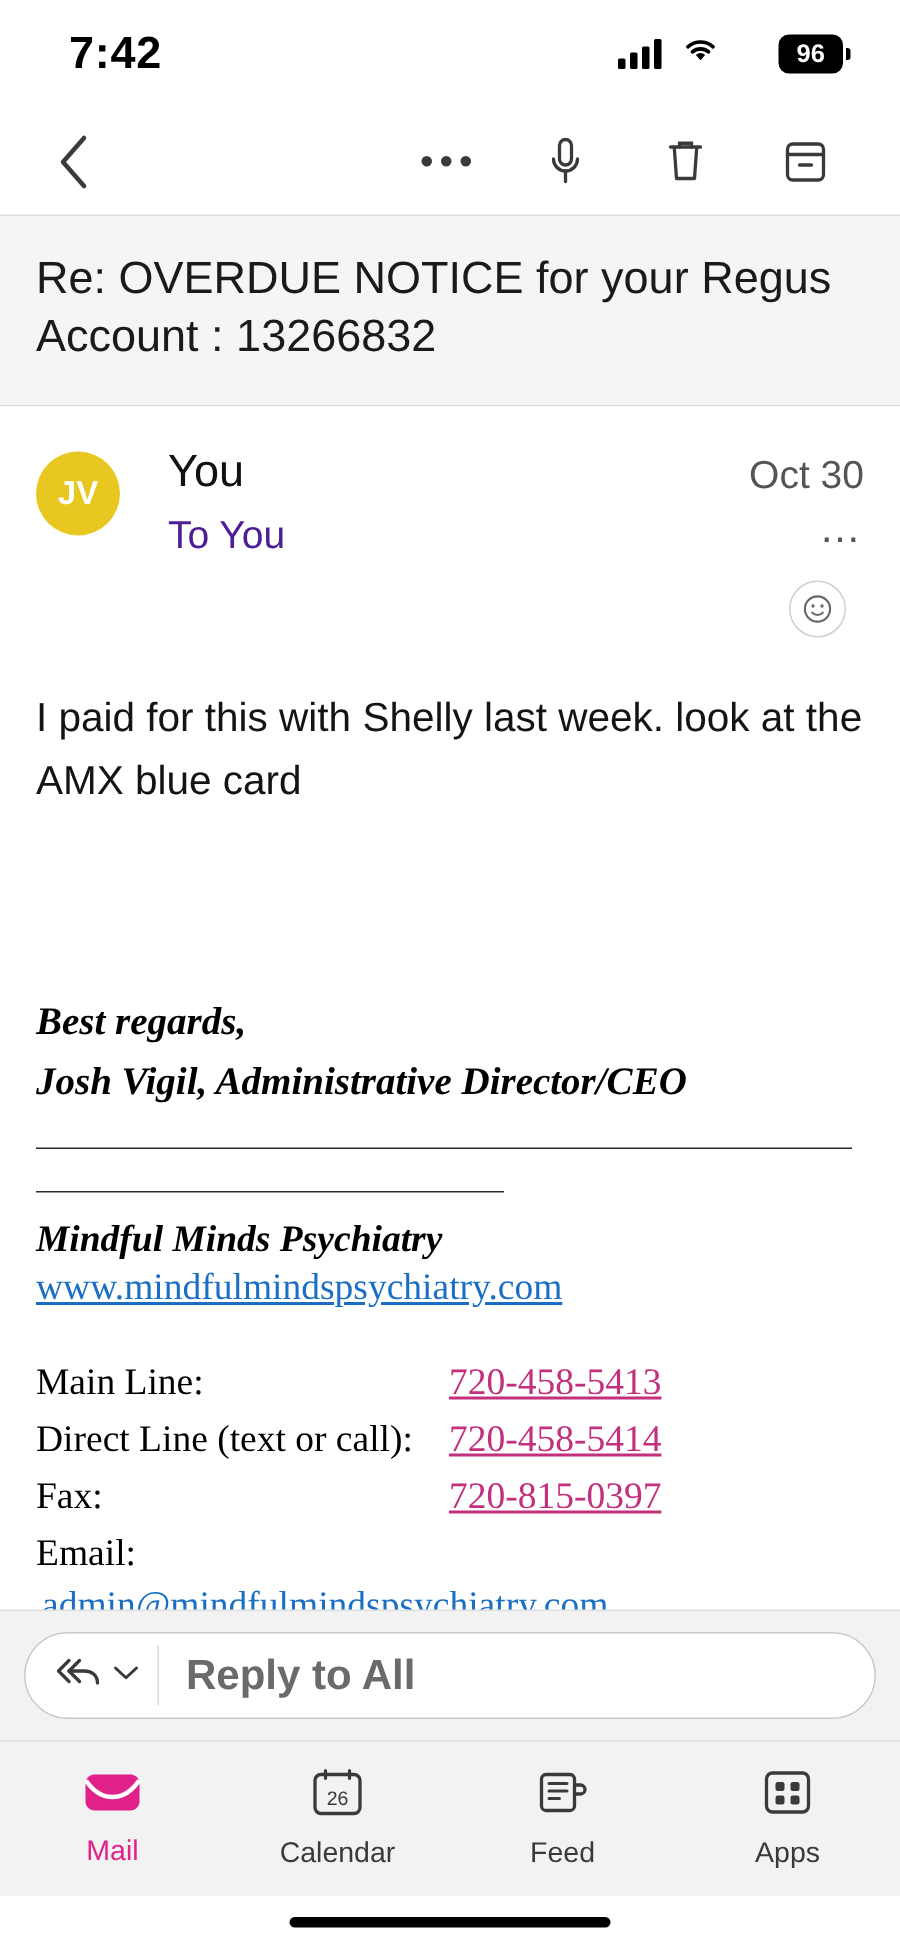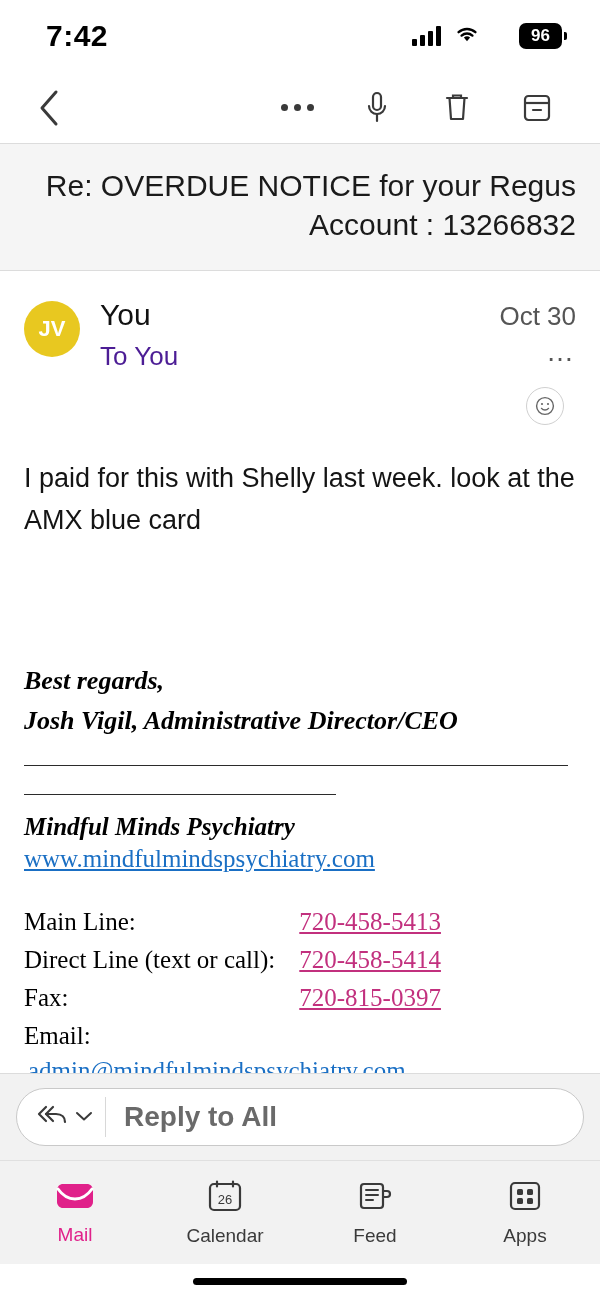--- a/index.html
+++ b/index.html
@@ -119,21 +119,20 @@
     border-radius: 50%;
     display: block;
   }
 
   
   .subject-bar {
     background: #f5f5f5;
     padding: 22px 24px 26px 24px;
     border-bottom: 1px solid #dcdcdc;
     flex: 0 0 auto;
-    text-align: right;
   }
   .subject-text {
     font-size: 30px;
     line-height: 39px;
     color: #1a1a1a;
     font-weight: 400;
   }
 
   
   .message {
@@ -154,21 +153,21 @@
     color: #ffffff;
     font-size: 22px;
     font-weight: 600;
     display: flex;
     align-items: center;
     justify-content: center;
     flex: 0 0 56px;
     margin-top: 4px;
   }
   .sender-info {
-    margin-left: 20px;
+    margin-left: 32px;
     flex: 1 1 auto;
   }
   .sender-name {
     font-size: 30px;
     color: #111;
     line-height: 36px;
   }
   .sender-to {
     font-size: 26px;
     color: #4c1d95;

